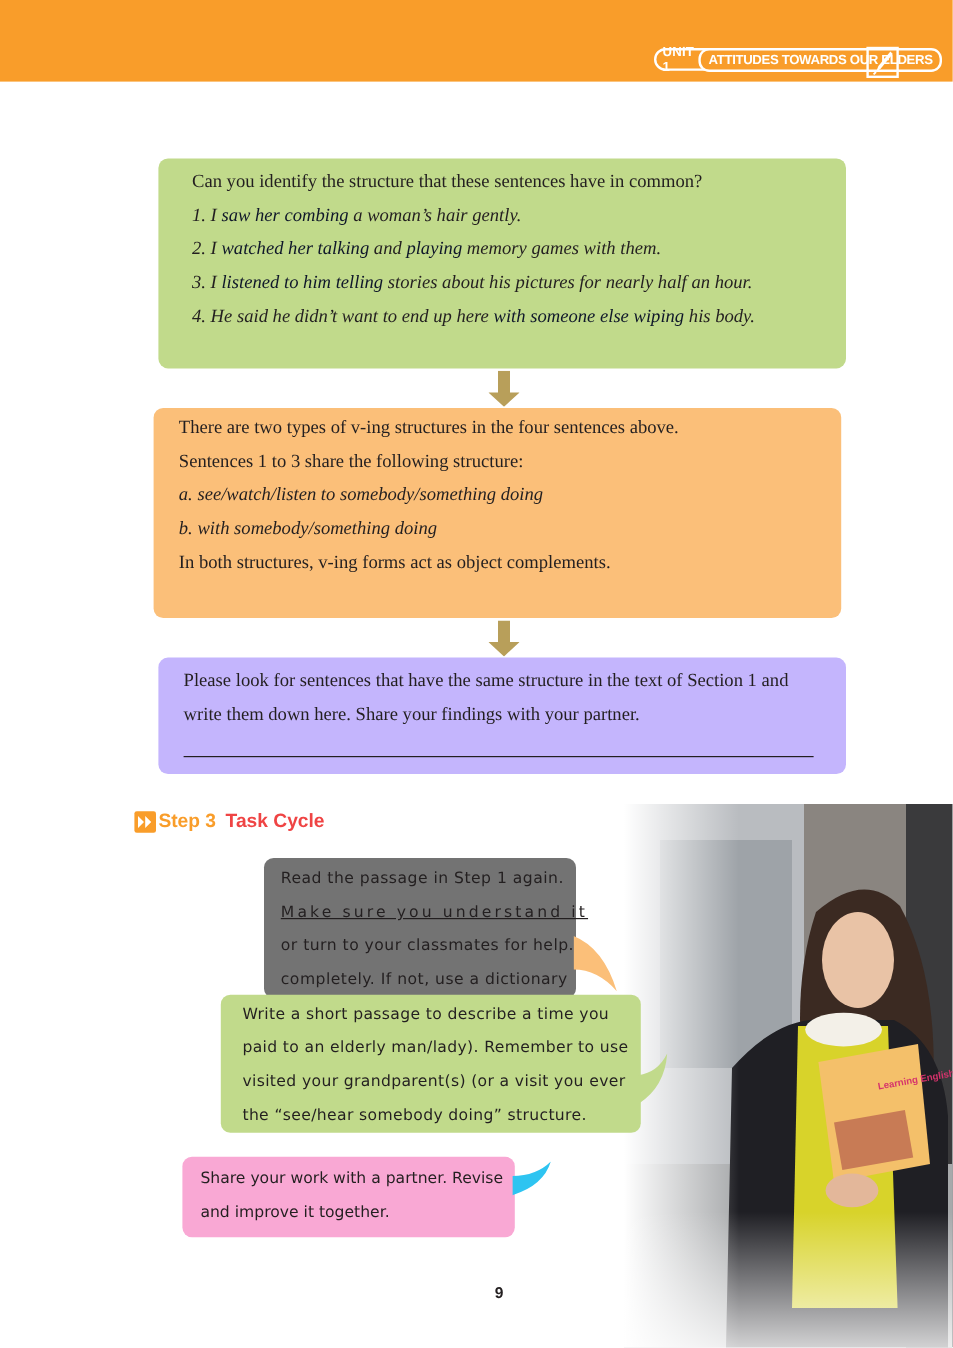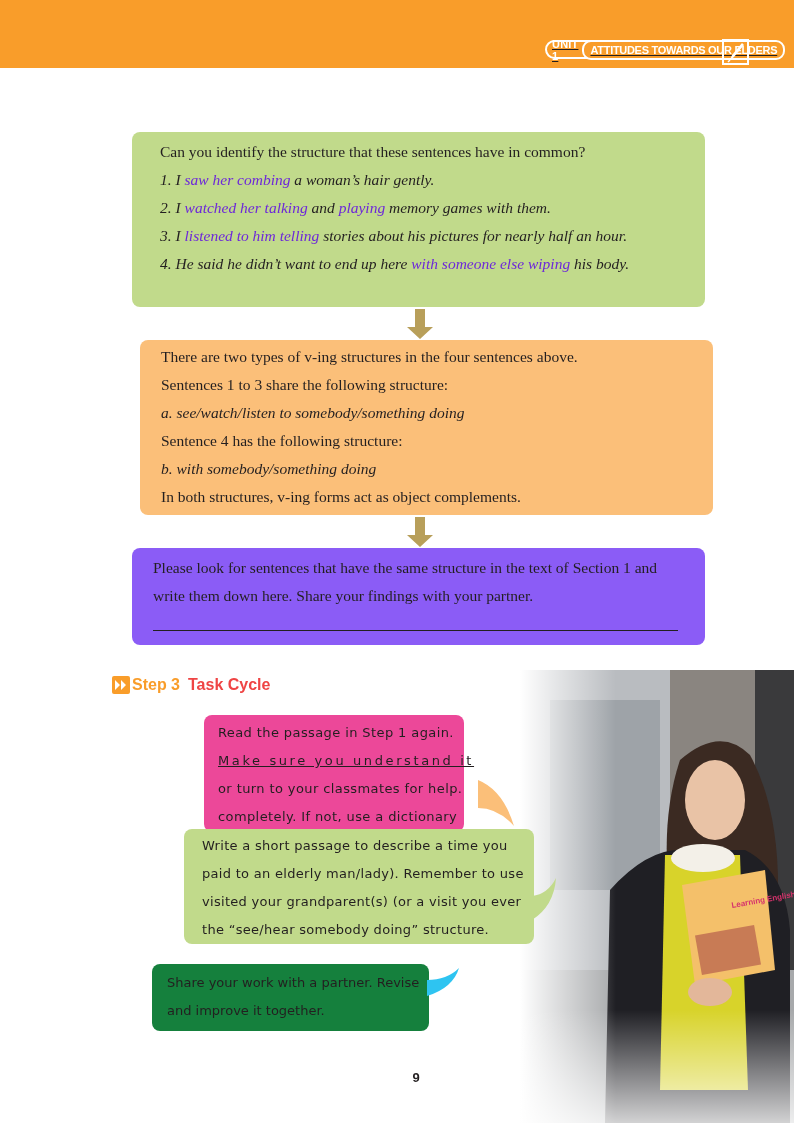--- a/index.html
+++ b/index.html
@@ -9,21 +9,21 @@
     font-family: "Liberation Serif", serif;
     color: #231f20;
   }
   .header-bar {
     position: absolute; left: 0; top: 0; width: 794px; height: 68px;
     background: #f99d2a;
   }
   .unit-badge {
     position: absolute; left: 545px; top: 40px; height: 19px; width: 174px;
     border: 2px solid #fff; border-radius: 13px; box-sizing: border-box;
-    display: flex; align-items: center; padding-left: 5px; text-decoration: underline;
+    display: flex; align-items: center; padding-left: 5px;
   }
   .unit-label {
     color: #fff; font-family: "Liberation Sans", sans-serif; font-weight: bold;
     font-size: 11px; letter-spacing: 0.2px; margin-right: 4px;
   }
   .unit-title {
     background: #fff; color: #f99d2a; border-radius: 9px; height: 16px;
     display: flex; align-items: center; padding: 0 6px;
     font-family: "Liberation Sans", sans-serif; font-size: 11px; font-weight: bold;
     letter-spacing: -0.3px; white-space: nowrap;
@@ -33,24 +33,24 @@
   .pen-box {
     position: absolute; left: 722px; top: 39px; width: 27px; height: 26px;
     border: 2px solid #fff; box-sizing: border-box;
   }
   .box {
     position: absolute; border-radius: 8px; box-sizing: border-box;
     font-size: 15.5px; line-height: 28px;
   }
   .box p { margin: 0; white-space: nowrap; }
   .green-box { left: 132px; top: 132px; width: 573px; height: 175px; background: #c1da8b; padding: 6px 0 0 28px; }
-  .orange-box { left: 140px; top: 340px; width: 573px; height: 175px; background: #fbbf79; padding: 3px 0 0 21px; }
-  .yellow-box { left: 132px; top: 548px; width: 573px; height: 97px; background: #8b5cf6; padding: 6px 0 0 21px; }
+  .orange-box { left: 128px; top: 340px; width: 573px; height: 175px; background: #fbbf79; padding: 3px 0 0 21px; }
+  .yellow-box { left: 132px; top: 548px; width: 573px; height: 97px; background: #c4b5fd; padding: 6px 0 0 21px; }
   .ital { font-style: italic; }
-  .red { color: #6d28d9; }
+  .red { color: #0f172a; }
   .arrow {
     position: absolute; width: 26px; height: 30px;
   }
   .blank-line {
     display: block; width: 525px; border-bottom: 1px solid #231f20; height: 20px;
   }
   .step-head {
     position: absolute; left: 112px; top: 674px; height: 22px;
     display: flex; align-items: center;
     font-family: "Liberation Sans", sans-serif; font-weight: bold; font-size: 16px;
@@ -64,23 +64,23 @@
   .photo {
     position: absolute; left: 520px; top: 670px; width: 274px; height: 453px;
     overflow: hidden;
   }
   .bubble {
     position: absolute; border-radius: 8px; box-sizing: border-box;
     font-family: "DejaVu Sans", sans-serif; font-size: 13px; line-height: 28px;
     color: #231f20;
   }
   .bubble p { margin: 0; white-space: nowrap; }
-  .bubble-1 { left: 204px; top: 715px; width: 260px; height: 117px; background: #ec4899; padding: 4px 0 0 14px; letter-spacing: 0.4px; }
+  .bubble-1 { left: 220px; top: 715px; width: 260px; height: 117px; background: #737373; padding: 4px 0 0 14px; letter-spacing: 0.4px; }
   .bubble-2 { left: 184px; top: 829px; width: 350px; height: 115px; background: #c1da8b; padding: 3px 0 2px 18px; letter-spacing: 0.3px; }
-  .bubble-3 { left: 152px; top: 964px; width: 277px; height: 67px; background: #15803d; padding: 5px 0 0 15px; }
+  .bubble-3 { left: 152px; top: 964px; width: 277px; height: 67px; background: #f9a8d4; padding: 5px 0 0 15px; }
   .tail { position: absolute; }
   .page-num {
     position: absolute; left: 0; width: 832px; top: 1070px; text-align: center;
     font-family: "Liberation Sans", sans-serif; font-weight: bold; font-size: 13px;
   }
 </style>
 </head>
 <body>
 
 <div class="header-bar"></div>
@@ -104,21 +104,20 @@
 </div>
 
 <svg class="arrow" style="left:407px; top:309px;" viewBox="0 0 26 30">
   <path d="M8 0 H18 V18 H26 L13 30 L0 18 H8 Z" fill="#b89f5a"></path>
 </svg>
 
 <div class="box orange-box">
   <p>There are two types of v-ing structures in the four sentences above.</p>
   <p>Sentences 1 to 3 share the following structure:</p>
   <p class="ital">a. see/watch/listen to somebody/something doing</p>
-  <p>Sentence 4 has the following structure:</p>
   <p class="ital">b. with somebody/something doing</p>
   <p>In both structures, v-ing forms act as object complements.</p>
 </div>
 
 <svg class="arrow" style="left:407px; top:517px;" viewBox="0 0 26 30">
   <path d="M8 0 H18 V18 H26 L13 30 L0 18 H8 Z" fill="#b89f5a"></path>
 </svg>
 
 <div class="box yellow-box">
   <p>Please look for sentences that have the same structure in the text of Section 1 and</p>

